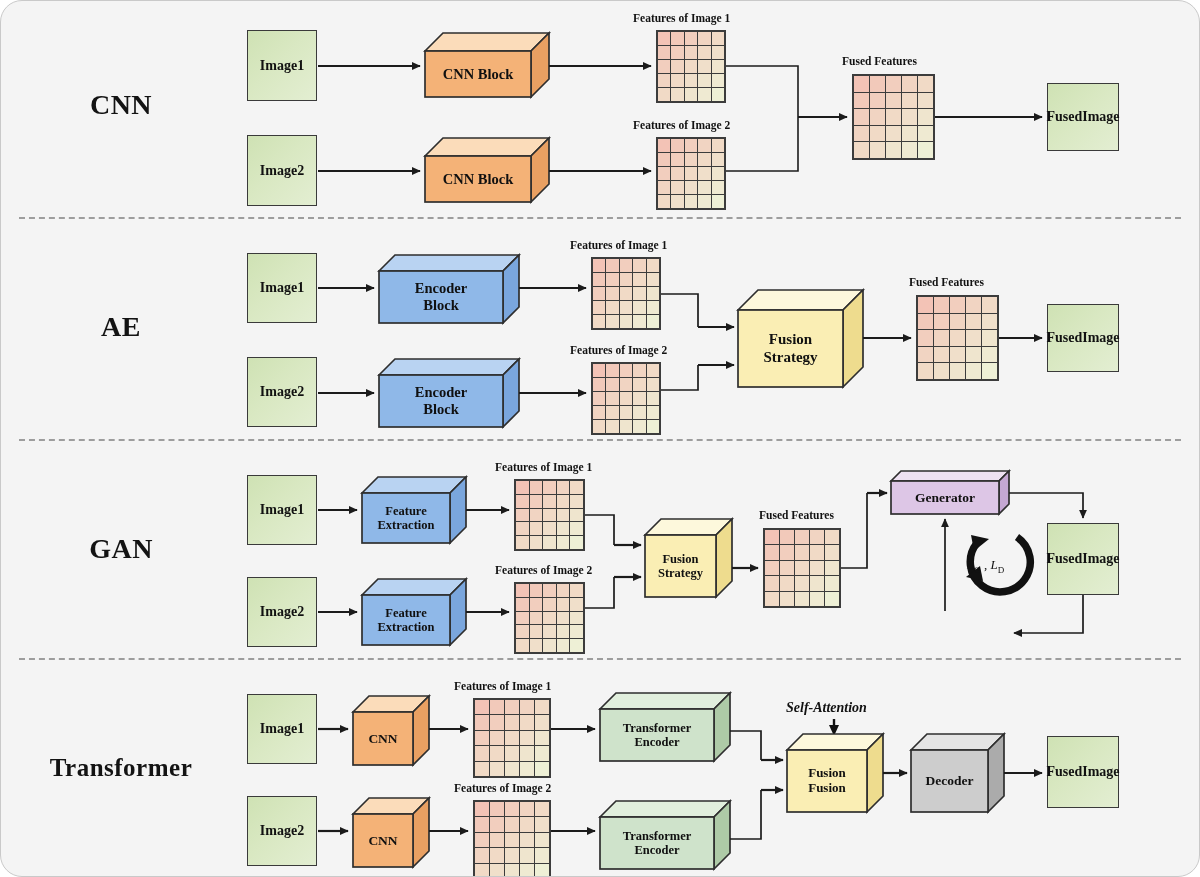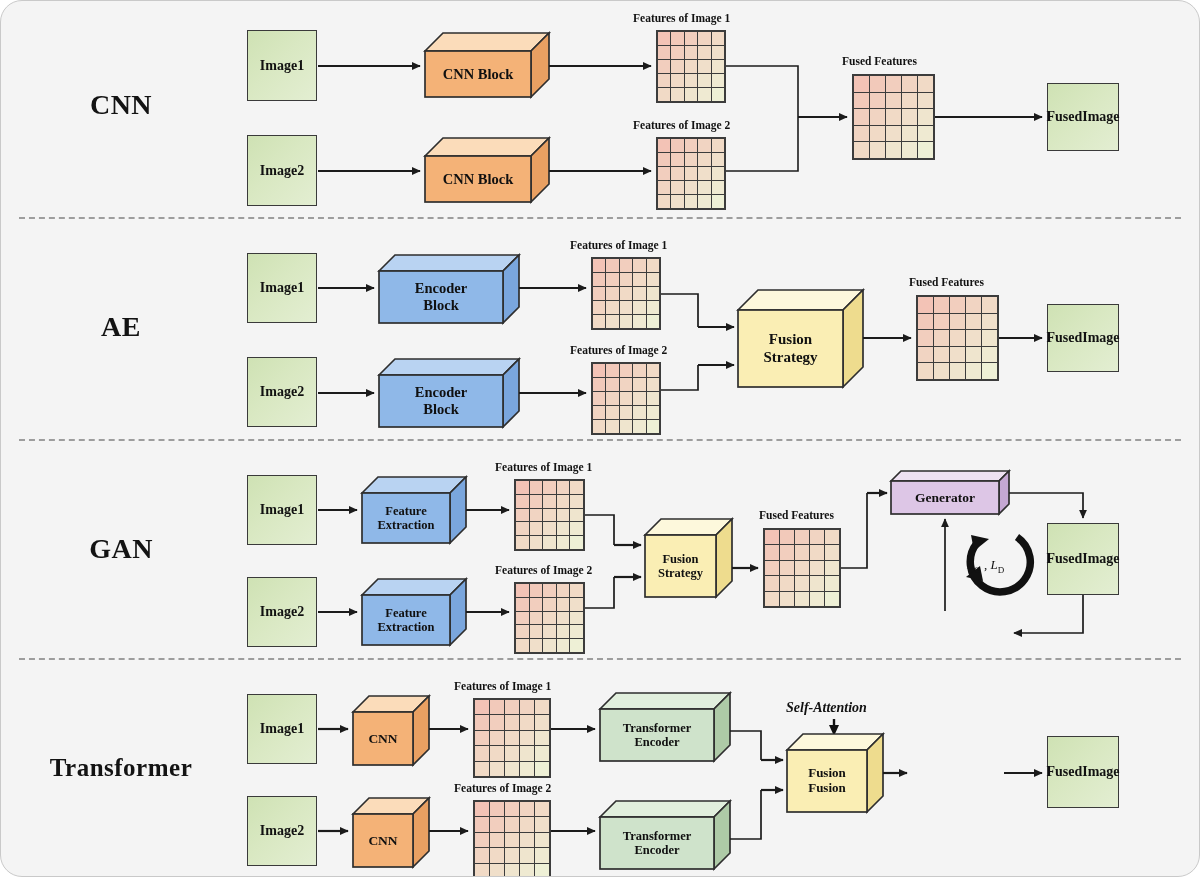--- a/index.html
+++ b/index.html
@@ -649,20 +649,28 @@
       <polygon points="0,16 16,0 96,0 80,16" fill="#fdf8dc" stroke="#2e2e2e" stroke-width="1.7"></polygon>
       <polygon points="80,16 96,0 96,62 80,78" fill="#eedc8e" stroke="#2e2e2e" stroke-width="1.7"></polygon>
       <rect x="0" y="16" width="80" height="62" fill="#faeeb4" stroke="#2e2e2e" stroke-width="1.7"></rect>
     </svg>
     <div class="face front b3label" style="top:16px;width:80px;height:62px;border:0;font-size:13px">
       <span>Fusion</span>
       <span>Fusion</span>
     </div>
   </div>
 
+  <div class="box3d" style="left:910px;top:733px;width:93px;height:78px">
+    <svg width="93" height="78" viewBox="0 0 93 78">
+      <polygon points="0,16 16,0 93,0 77,16" fill="#e4e4e4" stroke="#2e2e2e" stroke-width="1.7"></polygon>
+      <polygon points="77,16 93,0 93,62 77,78" fill="#ababab" stroke="#2e2e2e" stroke-width="1.7"></polygon>
+      <rect x="0" y="16" width="77" height="62" fill="#cdcdcd" stroke="#2e2e2e" stroke-width="1.7"></rect>
+    </svg>
+    <div class="face front b3label" style="top:16px;width:77px;height:62px;border:0;font-size:13.5px">Decoder</div>
+  </div>
 
   <div class="card" style="left:1046px;top:735px;width:72px;height:72px;font-size:14px">
     <span>Fused</span>
     <span>Image</span>
   </div>
 
   <svg class="conn" style="left:0;top:0;width:1200px;height:877px">
     <g stroke="#1b1b1b" stroke-width="2.2" fill="none">
       <line x1="317" y1="728" x2="347" y2="728" marker-end="url(#ah)"></line>
       <line x1="317" y1="830" x2="347" y2="830" marker-end="url(#ah)"></line>

